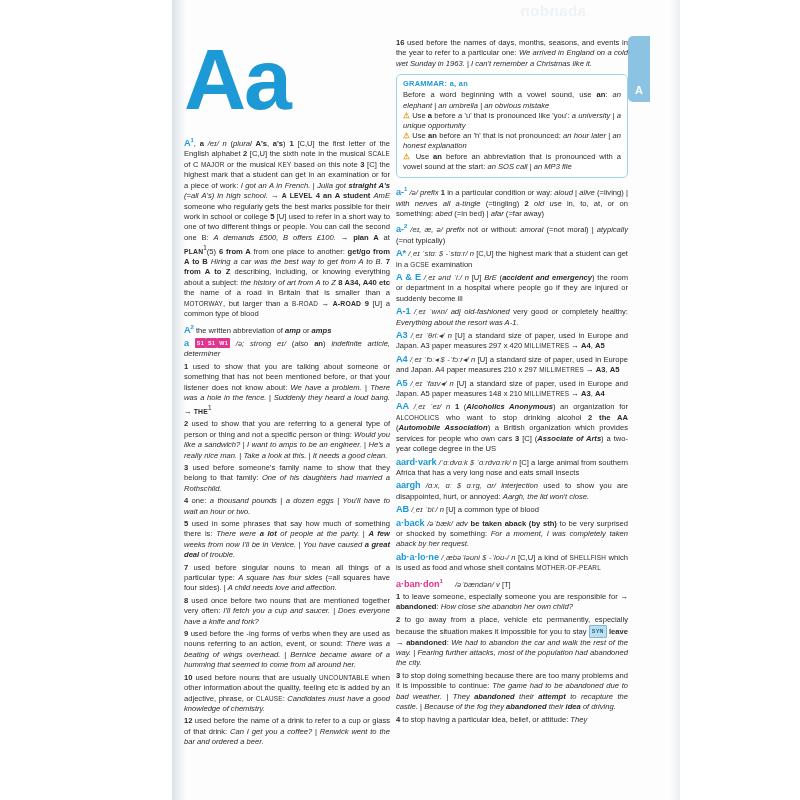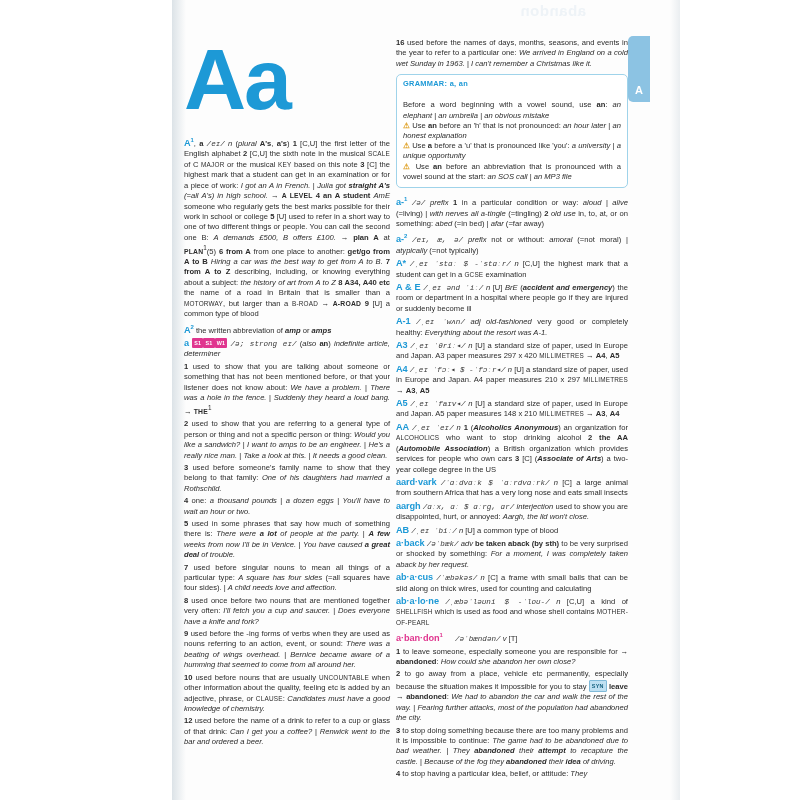--- a/index.html
+++ b/index.html
@@ -88,21 +88,21 @@
   
   .entry { margin: 0 0 2px 0; }
   .hw {
     color: #1d99d6;
     font-weight: bold;
     font-size: 9.2px;
     letter-spacing: -0.1px;
   }
   .hw.pink { color: #e0368f; }
   .hw sup { font-size: 6px; }
-  .ph { font-style: italic; color: #3a3a3a; font-family: Liberation Mono, monospace; }
+  .ph { font-style: italic; color: #3a3a3a; }
   .sc { font-size: 6.4px; letter-spacing: .2px; text-transform: uppercase; }
   .xref { font-weight: bold; font-size: 6.8px; letter-spacing: .2px; }
 
   .badge {
     display: inline-block;
     font-size: 5.4px;
     font-weight: bold;
     color: #ffffff;
     padding: 0px 2px;
     border-radius: 1px;
@@ -126,21 +126,21 @@
     margin: 5px 0 6px 0;
     background: #ffffff;
     line-height: 10.2px;
   }
   .grambox .gtitle {
     color: #1d99d6;
     font-weight: bold;
     font-size: 7.4px;
     letter-spacing: .3px;
     display: block;
-    margin-bottom: 11px;
+    margin-bottom: 1px;
   }
   .grambox .gtitle .gname { font-weight: bold; }
   .warn { color: #e0a32a; font-weight: bold; }
 </style>
 </head>
 <body>
 
 <div id="page">
   <div class="sheet">
 
@@ -186,22 +186,22 @@
 
     </div>
 
     <div class="col col-right">
 
       <p class="entry"><b>16</b> used before the names of days, months, seasons, and events in the year to refer to a particular one: <i>We arrived in England on a cold wet Sunday in 1963.</i> | <i>I can't remember a Christmas like it.</i></p>
 
       <div class="grambox">
         <span class="gtitle"><span>GRAMMAR</span><span class="gname">: a, an</span></span>
         <div>Before a word beginning with a vowel sound, use <b>an</b>: <i>an elephant</i> | <i>an umbrella</i> | <i>an obvious mistake</i></div>
+        <div><span class="warn">⚠</span> Use <b>a</b> before a 'u' that is pronounced like 'you': <i>a university</i> | <i>a unique opportunity</i></div>
         <div><span class="warn">⚠</span> Use <b>an</b> before an 'h' that is not pronounced: <i>an hour later</i> | <i>an honest explanation</i></div>
-        <div><span class="warn">⚠</span> Use <b>a</b> before a 'u' that is pronounced like 'you': <i>a university</i> | <i>a unique opportunity</i></div>
         <div><span class="warn">⚠</span> Use <b>an</b> before an abbreviation that is pronounced with a vowel sound at the start: <i>an SOS call</i> | <i>an MP3 file</i></div>
       </div>
 
       <p class="entry"><span class="hw">a-<sup>1</sup></span> <span class="ph">/ə/</span> <i>prefix</i> <b>1</b> in a particular condition or way: <i>aloud</i> | <i>alive</i> (=living) | <i>with nerves all a-tingle</i> (=tingling) <b>2</b> <i>old use</i> in, to, at, or on something: <i>abed</i> (=in bed) | <i>afar</i> (=far away)</p>
 
       <p class="entry"><span class="hw">a-<sup>2</sup></span> <span class="ph">/eɪ, æ, ə/</span> <i>prefix</i> not or without: <i>amoral</i> (=not moral) | <i>atypically</i> (=not typically)</p>
 
       <p class="entry"><span class="hw">A*</span> <span class="ph">/ˌeɪ ˈstɑː $ -ˈstɑːr/</span> <i>n</i> [C,U] the highest mark that a student can get in a <span class="sc">gcse</span> examination</p>
 
       <p class="entry"><span class="hw">A &amp; E</span> <span class="ph">/ˌeɪ ənd ˈiː/</span> <i>n</i> [U] <i>BrE</i> (<b><i>accident and emergency</i></b>) the room or department in a hospital where people go if they are injured or suddenly become ill</p>
@@ -217,29 +217,28 @@
       <p class="entry"><span class="hw">AA</span> <span class="ph">/ˌeɪ ˈeɪ/</span> <i>n</i> <b>1</b> (<b><i>Alcoholics Anonymous</i></b>) an organization for <span class="sc">alcoholics</span> who want to stop drinking alcohol <b>2 the AA</b> (<b><i>Automobile Association</i></b>) a British organization which provides services for people who own cars <b>3</b> [C] (<b><i>Associate of Arts</i></b>) a two-year college degree in the US</p>
 
       <p class="entry"><span class="hw">aard·vark</span> <span class="ph">/ˈɑːdvɑːk $ ˈɑːrdvɑːrk/</span> <i>n</i> [C] a large animal from southern Africa that has a very long nose and eats small insects</p>
 
       <p class="entry"><span class="hw">aargh</span> <span class="ph">/ɑːx, ɑː $ ɑːrg, ɑr/</span> <i>interjection</i> used to show you are disappointed, hurt, or annoyed: <i>Aargh, the lid won't close.</i></p>
 
       <p class="entry"><span class="hw">AB</span> <span class="ph">/ˌeɪ ˈbiː/</span> <i>n</i> [U] a common type of blood</p>
 
       <p class="entry"><span class="hw">a·back</span> <span class="ph">/əˈbæk/</span> <i>adv</i> <b>be taken aback (by sth)</b> to be very surprised or shocked by something: <i>For a moment, I was completely taken aback by her request.</i></p>
 
-      <p class="entry"><span class="hw">ab·a·cus</span> <span class="ph">/ˈæbəkəs/</span> <i>n</i> [C] a frame with small balls that can be slid along on thick wires, used for counting and calculating</p>
 
       <p class="entry"><span class="hw">ab·a·lo·ne</span> <span class="ph">/ˌæbəˈləʊni $ -ˈloʊ-/</span> <i>n</i> [C,U] a kind of <span class="sc">shellfish</span> which is used as food and whose shell contains <span class="sc">mother-of-pearl</span></p>
 
       <p class="entry"><span class="hw pink">a·ban·don<sup>1</sup></span>
         <span class="badge w"></span><span class="badge ac"></span>
         <span class="ph">/əˈbændən/</span> <i>v</i> [T]</p>
 
-      <p class="entry"><b>1</b> to leave someone, especially someone you are responsible for → <b>abandoned</b>: <i>How could she abandon her own close?</i></p>
+      <p class="entry"><b>1</b> to leave someone, especially someone you are responsible for → <b>abandoned</b>: <i>How close she abandon her own child?</i></p>
 
       <p class="entry"><b>2</b> to go away from a place, vehicle etc permanently, especially because the situation makes it impossible for you to stay <span class="badge syn">SYN</span> <b>leave</b> → <b>abandoned</b>: <i>We had to abandon the car and walk the rest of the way.</i> | <i>Fearing further attacks, most of the population had abandoned the city.</i></p>
 
       <p class="entry"><b>3</b> to stop doing something because there are too many problems and it is impossible to continue: <i>The game had to be abandoned due to bad weather.</i> | <i>They <b>abandoned</b> their <b>attempt</b> to recapture the castle.</i> | <i>Because of the fog they <b>abandoned</b> their <b>idea</b> of driving.</i></p>
 
       <p class="entry"><b>4</b> to stop having a particular idea, belief, or attitude: <i>They</i></p>
     </div>
 
   </div>
 </div>

